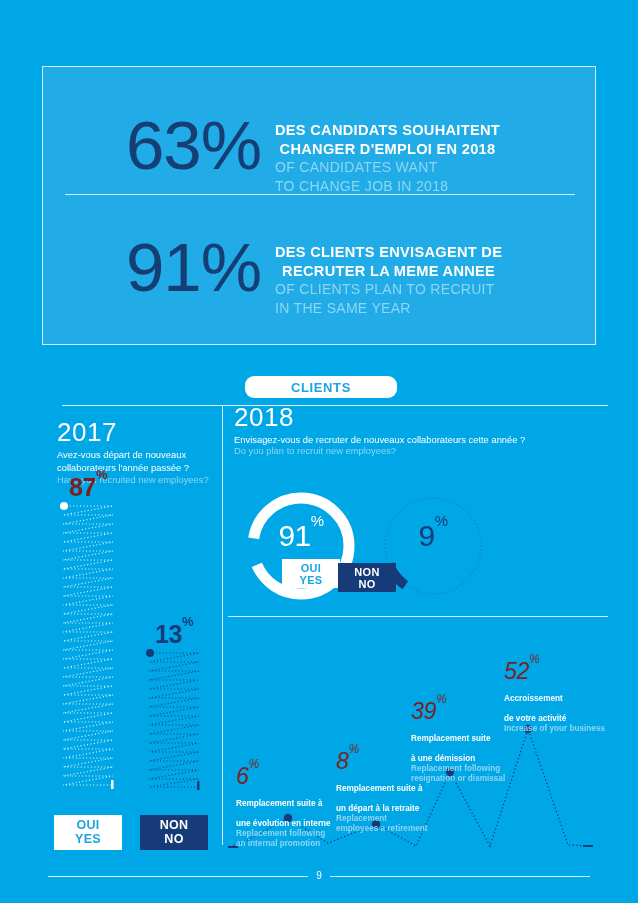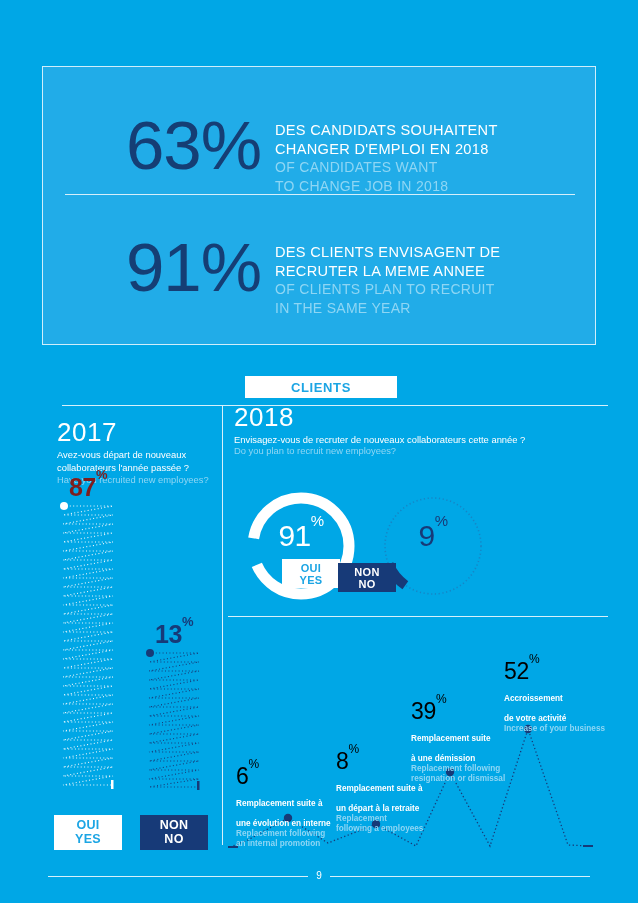--- a/index.html
+++ b/index.html
@@ -26,31 +26,32 @@
   }
   .hero-num{
     width:218px;text-align:right;
     font-size:69px;line-height:62px;font-weight:300;
     color:#153e75;letter-spacing:-1px;
     font-family:"Liberation Sans", sans-serif;
   }
   .hero-txt{padding-left:14px;padding-top:6px;}
   .hero-txt .fr{
     color:#ffffff;font-size:14.6px;line-height:18.5px;letter-spacing:.3px;
-    font-weight:400;
+    font-weight:700;
+    text-align:center;
   }
   .hero-txt .en{
     color:#8ed6f4;font-size:14px;line-height:18.5px;letter-spacing:.3px;
     font-weight:400;
   }
 
   
   .clients-tab{
     position:absolute;left:245px;top:376px;width:152px;height:22px;
-    background:#ffffff;display:flex;align-items:center;justify-content:center;
+    background:#ffffff;display:flex;align-items:center;justify-content:center;border-radius:9px;
   }
   .clients-tab span{
     color:#1ca5e4;font-size:13px;font-weight:bold;letter-spacing:.6px;
   }
 
   
   .rule-top{position:absolute;left:62px;top:405px;width:546px;height:1px;background:#d6f0fb;}
   .rule-mid{position:absolute;left:228px;top:616px;width:380px;height:1px;background:#d6f0fb;}
   .rule-vert{position:absolute;left:222px;top:405px;width:1px;height:440px;background:#d6f0fb;}
 
@@ -106,21 +107,21 @@
   .badge-no{left:104px;top:76px;background:#173a78;color:#ffffff;}
 
   
   .reasons-q{position:absolute;left:234px;top:639px;width:340px;}
   .reasons-q .q-fr{font-size:9.6px;line-height:12px;margin:0;}
   .reasons-q .q-en{font-size:9.6px;line-height:12px;}
 
   .linechart{position:absolute;left:228px;top:655px;width:380px;height:195px;}
   .pt-label{position:absolute;width:105px;}
   .pt-num{
-    font-size:23px;font-weight:300;color:#000000;line-height:23px;letter-spacing:-.3px;
+    font-size:23px;font-weight:300;color:#7f1d1d;line-height:23px;letter-spacing:-.3px;font-style:italic;
   }
   .pt-num sup{font-size:12px;position:relative;top:-7px;}
   .pt-fr{color:#ffffff;font-size:8.2px;line-height:9.8px;font-weight:bold;margin-top:11px;}
   .pt-en{color:#8ed6f4;font-size:8.2px;line-height:9.8px;font-weight:700;}
 
   .pl-6 {left:8px; top:105px;}
   .pl-8 {left:108px;top:90px;}
   .pl-34{left:183px;top:40px;}
   .pl-52{left:276px;top:0px;}
 
@@ -265,21 +266,21 @@
       <div class="pt-fr">une évolution en interne</div>
       <div class="pt-en">Replacement following</div>
       <div class="pt-en">an internal promotion</div>
     </div>
 
     <div class="pt-label pl-8">
       <div class="pt-num"><span>8</span><sup>%</sup></div>
       <div class="pt-fr">Remplacement suite à</div>
       <div class="pt-fr">un départ à la retraite</div>
       <div class="pt-en">Replacement</div>
-      <div class="pt-en">following a employees</div>
+      <div class="pt-en">employees a retirement</div>
     </div>
 
     <div class="pt-label pl-34">
       <div class="pt-num"><span>39</span><sup>%</sup></div>
       <div class="pt-fr">Remplacement suite</div>
       <div class="pt-fr">à une démission</div>
       <div class="pt-en">Replacement following</div>
       <div class="pt-en">resignation or dismissal</div>
     </div>
 

